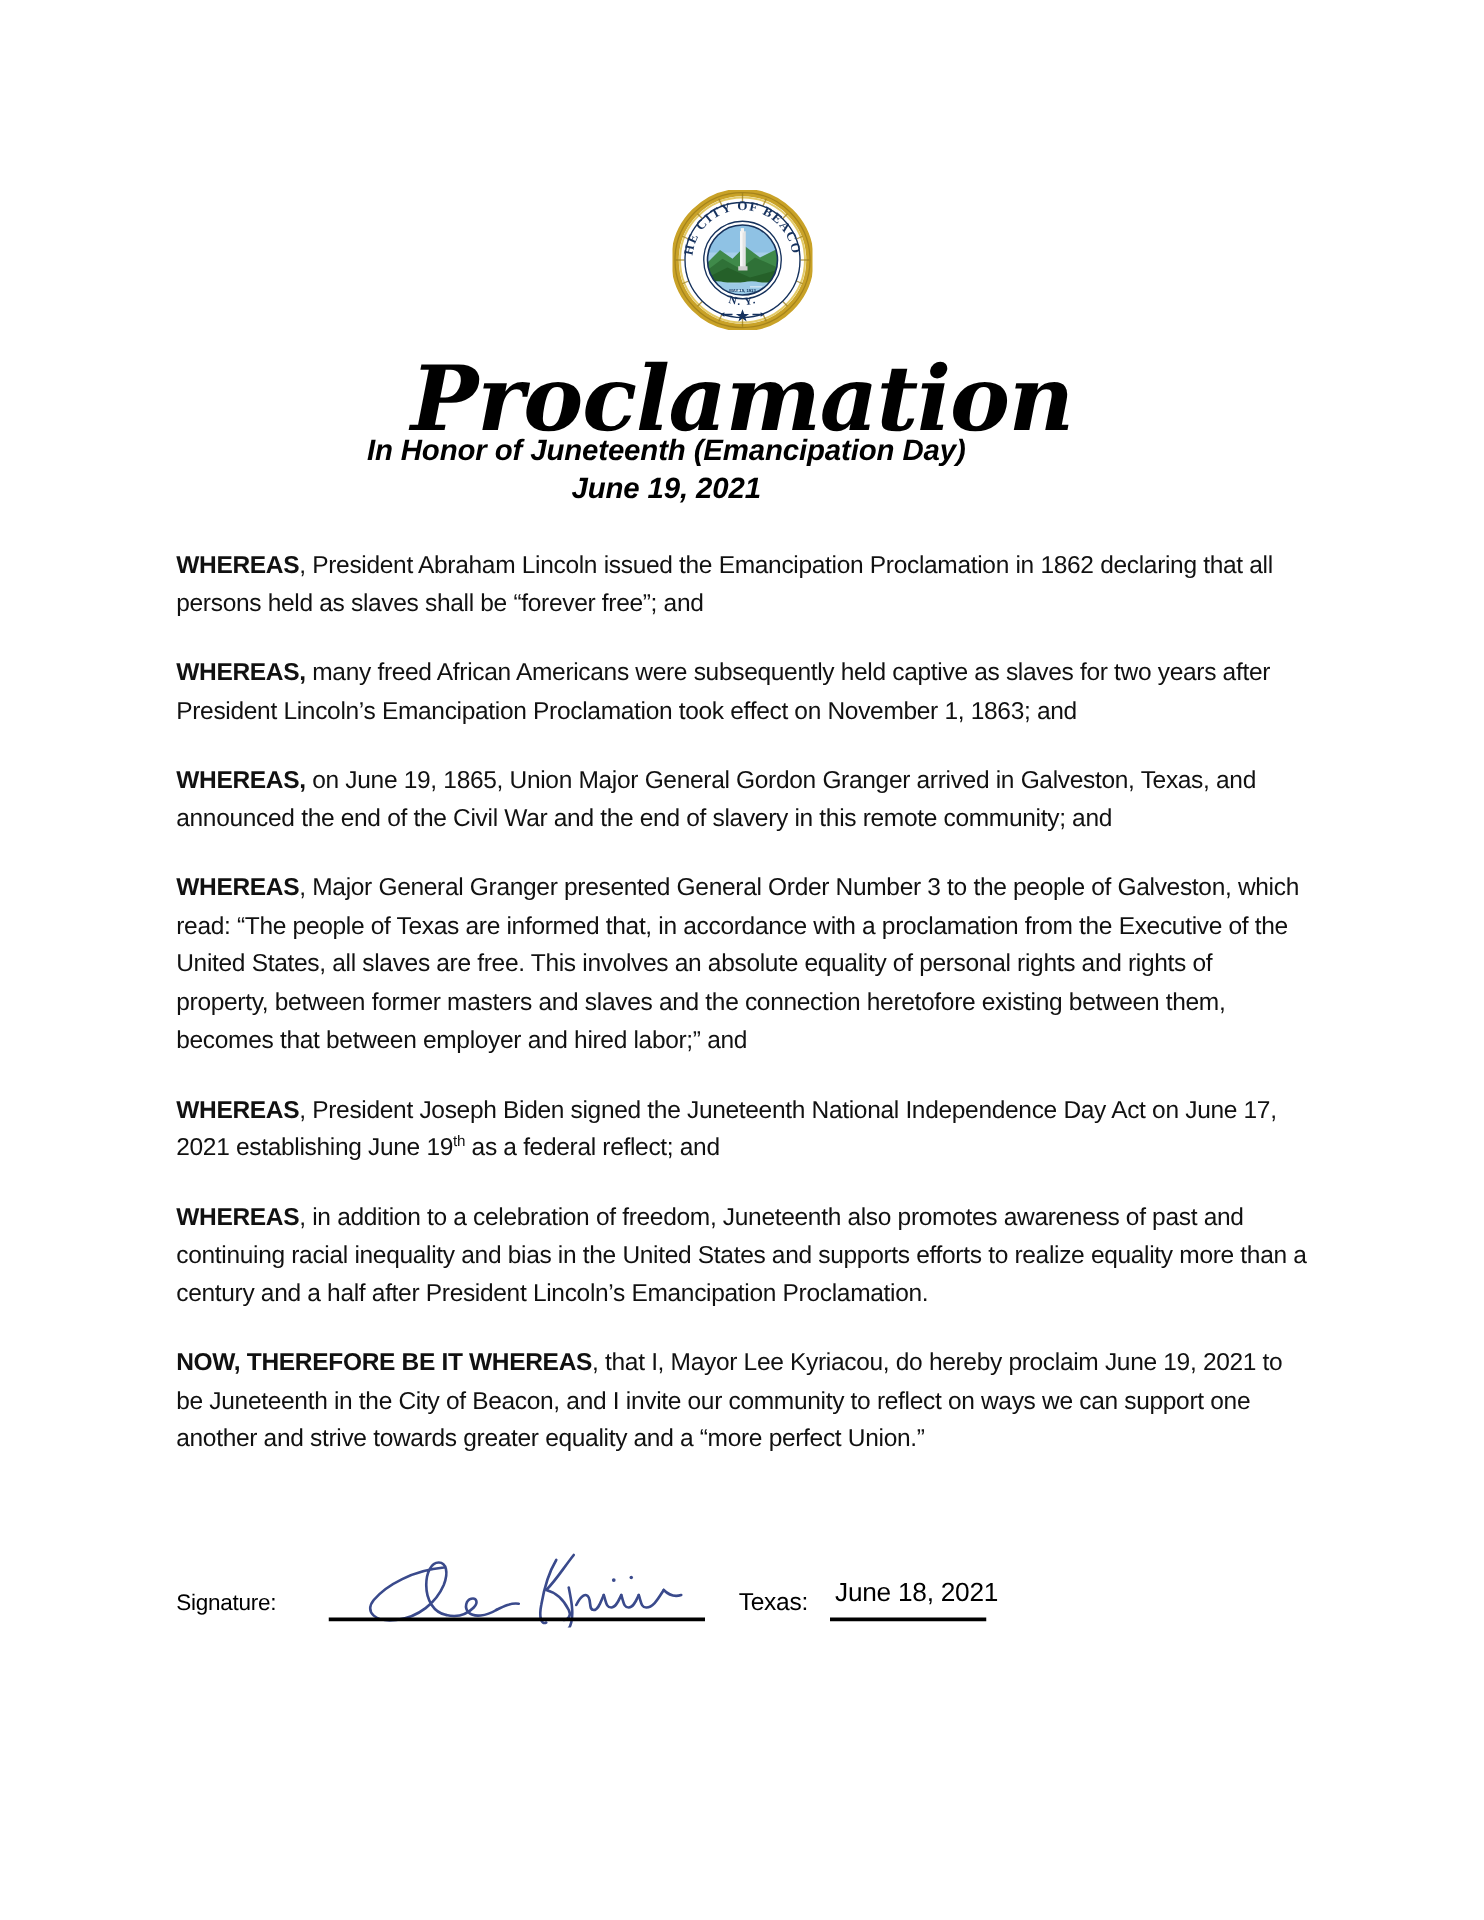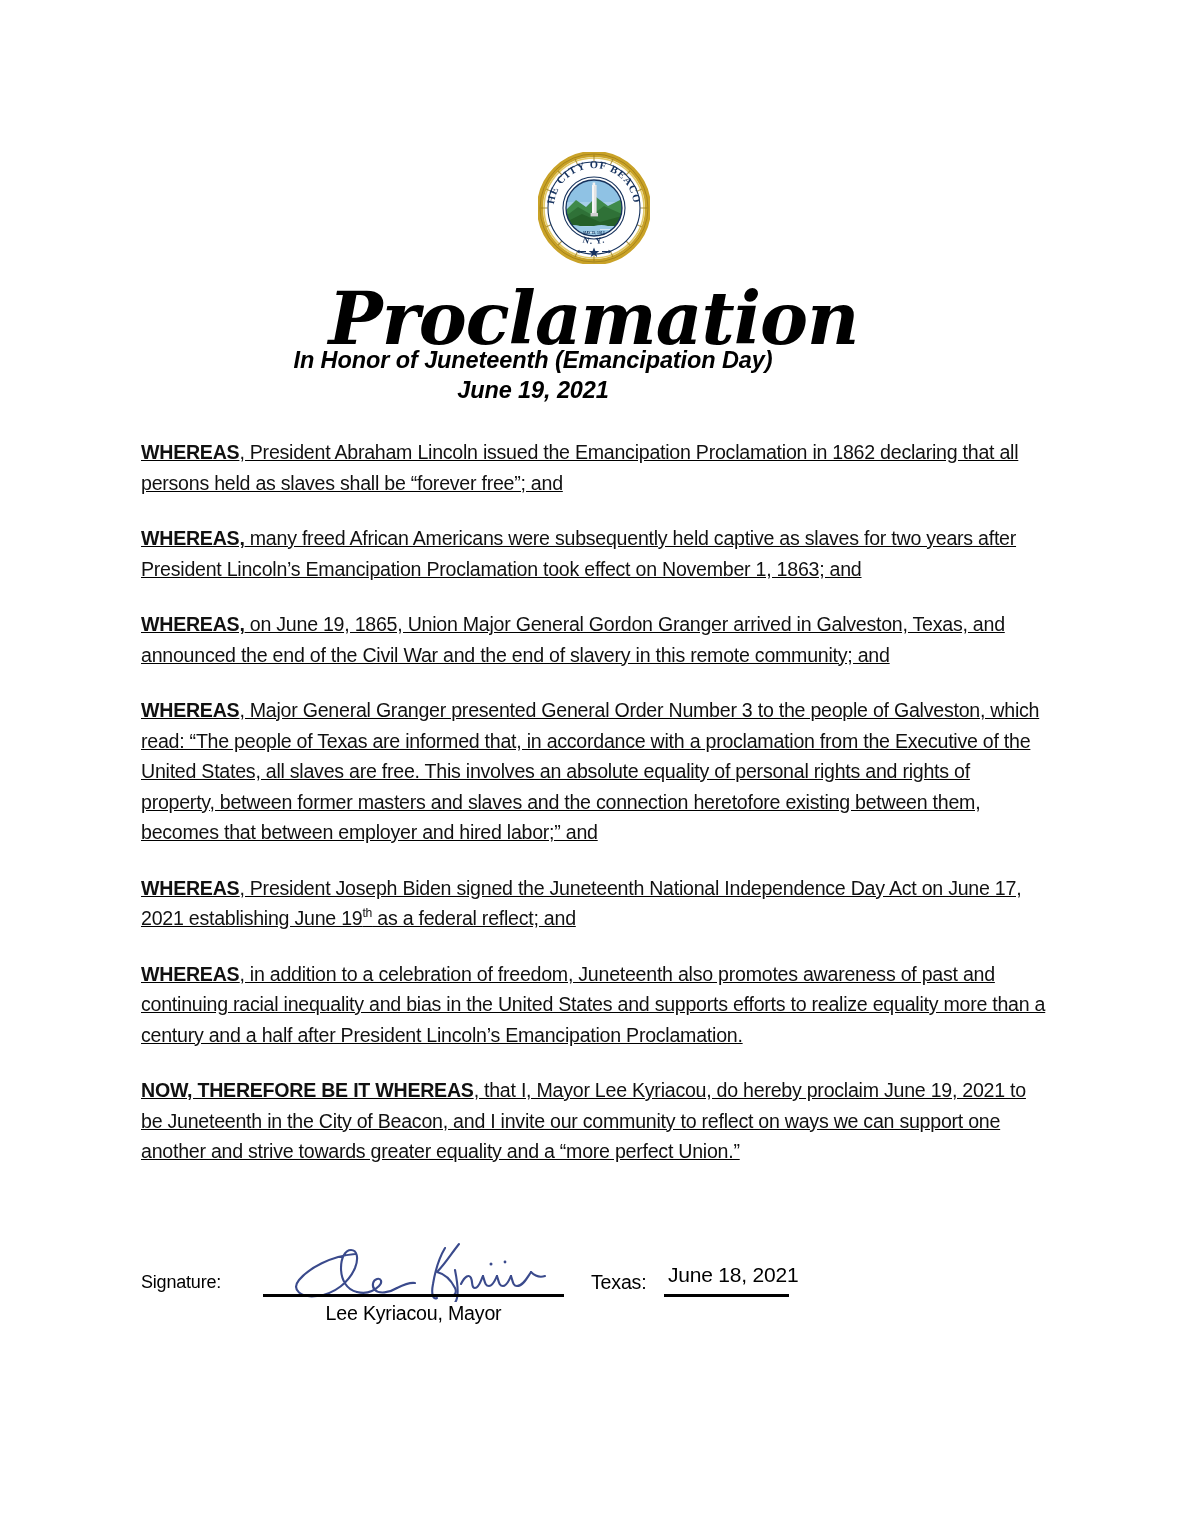--- a/index.html
+++ b/index.html
@@ -66,21 +66,20 @@
     color: #000;
     letter-spacing: -0.1px;
   }
 
   
   .body-block {
     position: absolute;
     top: 437px;
     left: 141px;
     width: 906px;
-    text-decoration: underline;
   }
   .para {
     font-family: "Liberation Sans", sans-serif;
     font-size: 19.6px;
     line-height: 30.5px;
     color: #111111;
     margin: 0 0 25px 0;
     text-align: left;
     letter-spacing: -0.25px;
   }
@@ -306,21 +305,20 @@
           </g>
           <g fill="#3a4a8c">
             <circle cx="222" cy="22" r="1.5"></circle>
             <circle cx="236" cy="20" r="1.4"></circle>
           </g>
         </svg>
       </div>
 
       <div class="sig-line"></div>
 
-      <span class="sig-name">Lee Kyriacou, Mayor</span>
 
       <span class="date-label">Texas:</span>
 
       <span class="date-value">June 18, 2021</span>
 
       <div class="date-line"></div>
 
     </div>
   </div>
 

